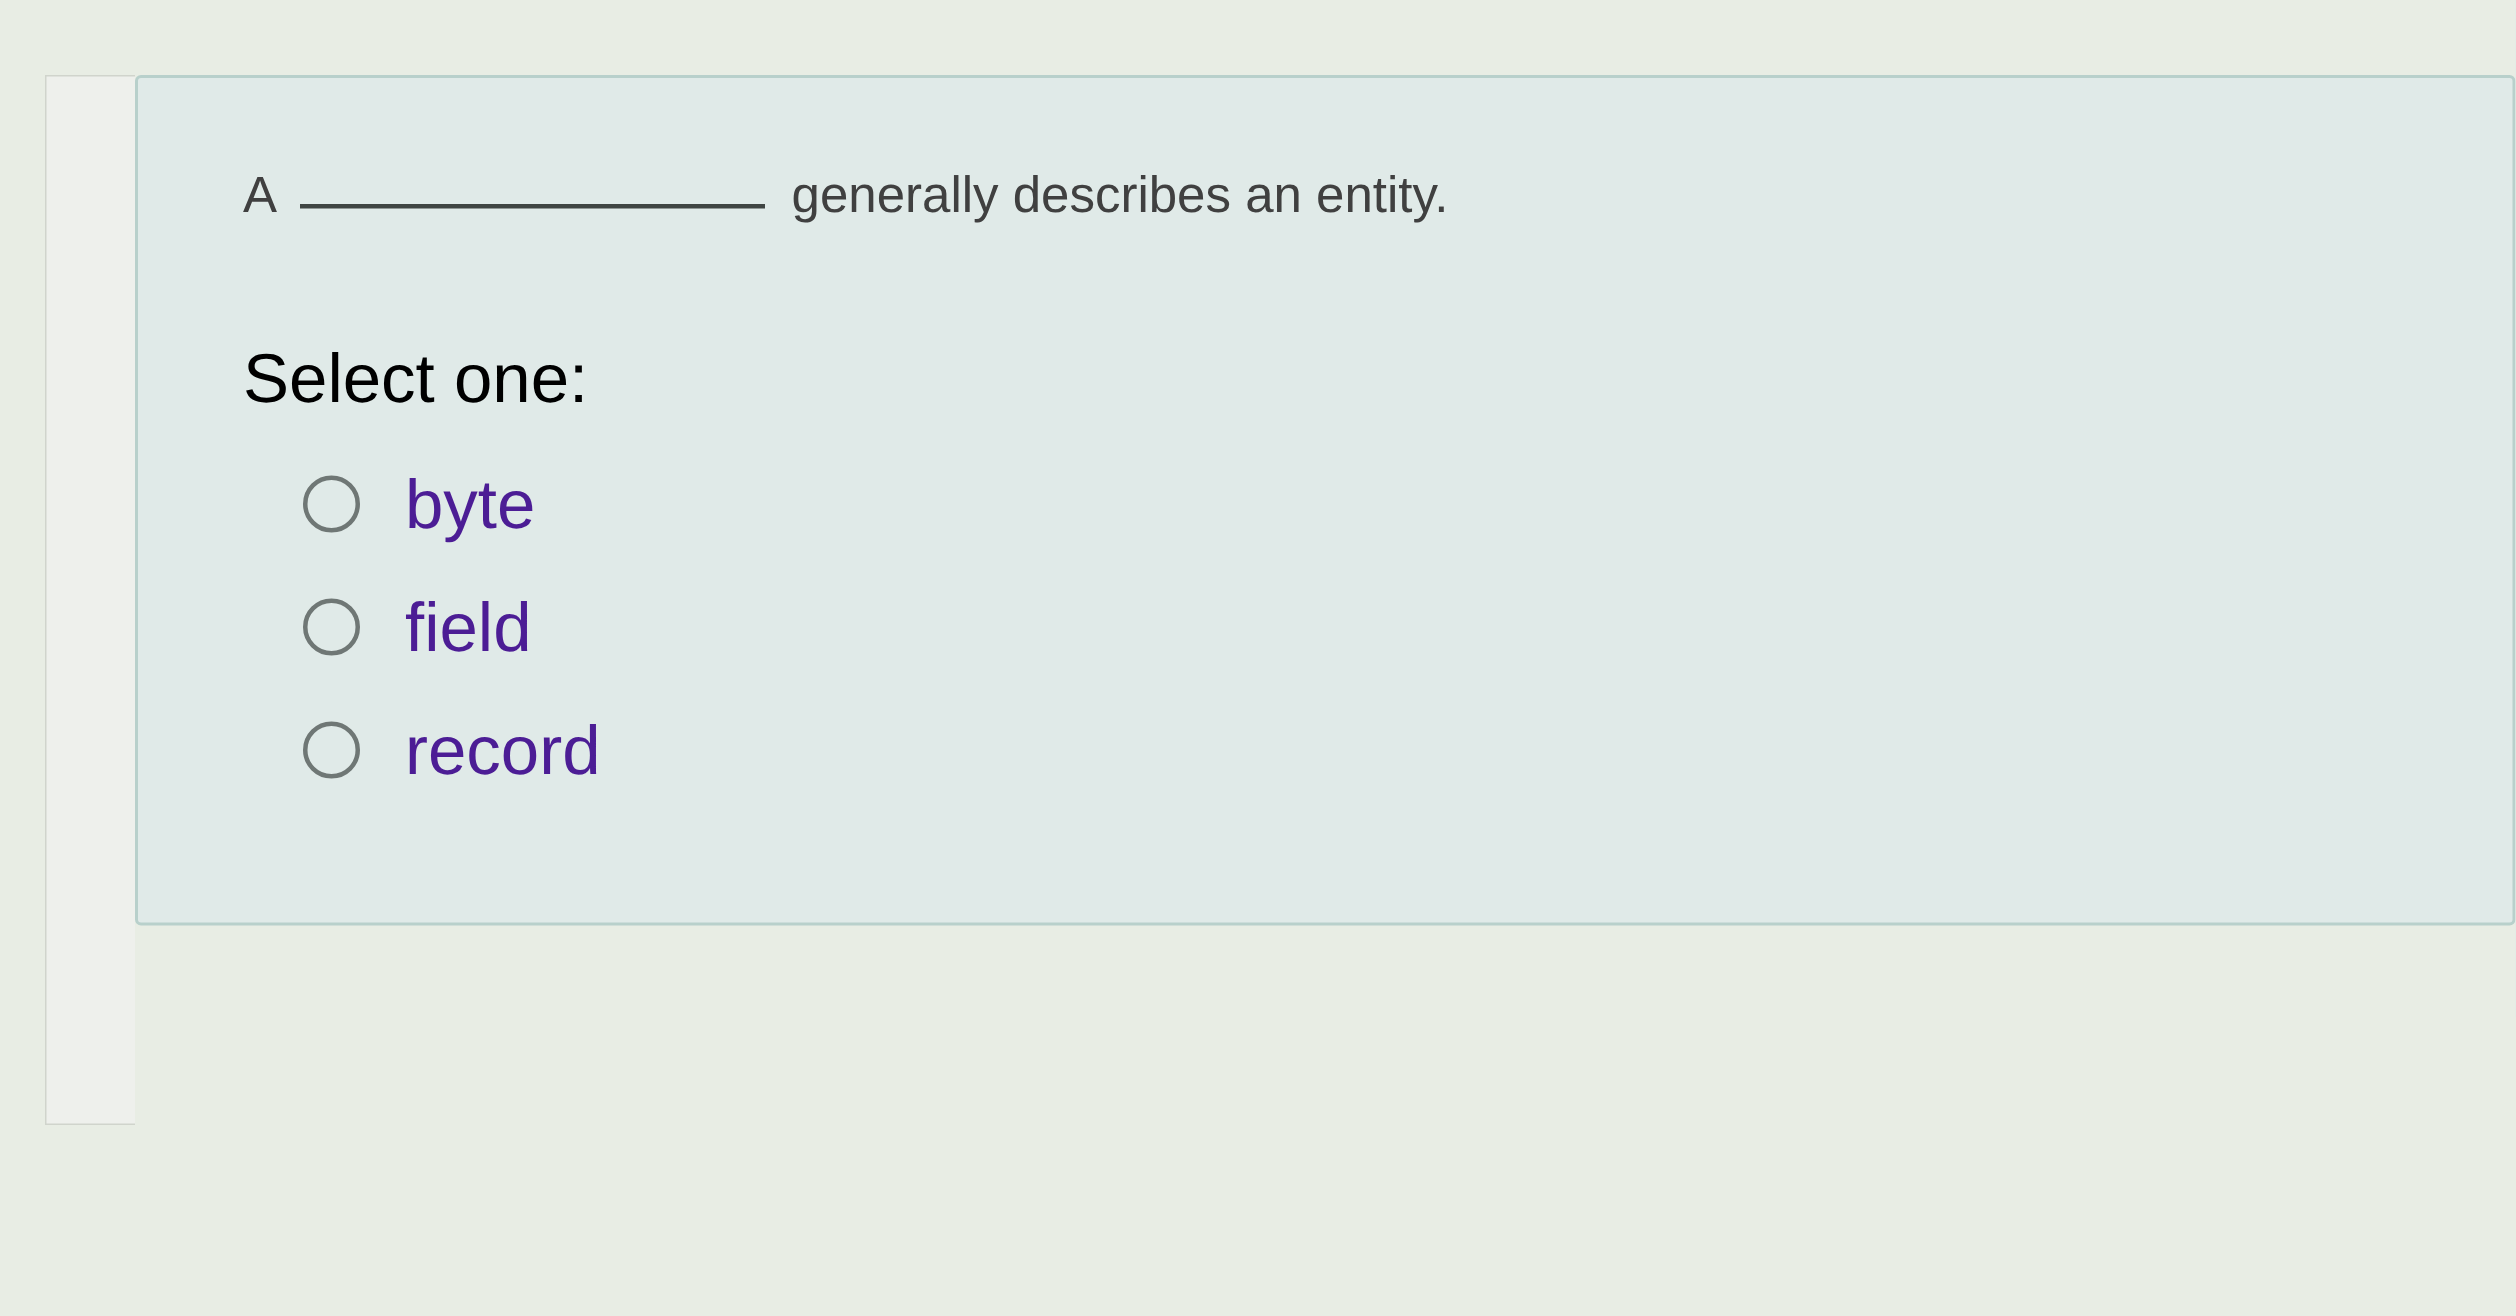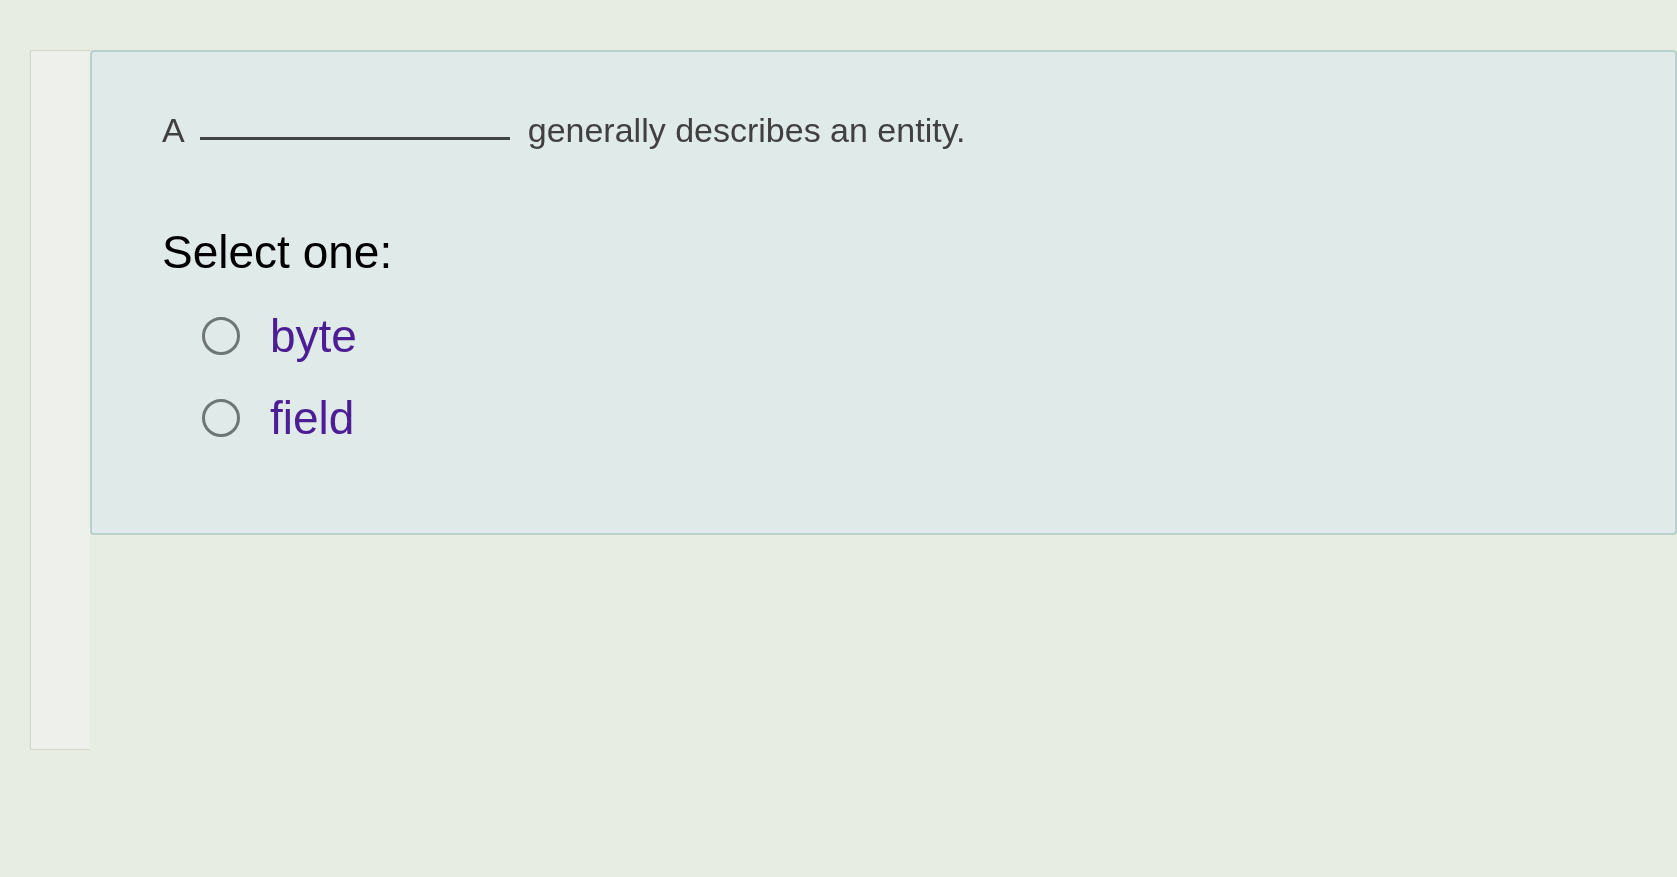--- a/index.html
+++ b/index.html
@@ -98,14 +98,18 @@
 
   <div class="options">
     <div class="option-row">
       <span class="radio-circle"></span>
       <span class="option-label">byte</span>
     </div>
     <div class="option-row">
       <span class="radio-circle"></span>
       <span class="option-label">field</span>
     </div>
+    <div class="option-row">
+      <span class="radio-circle"></span>
+      <span class="option-label">record</span>
+    </div>
   </div>
 </div>
 
 </body></html>

